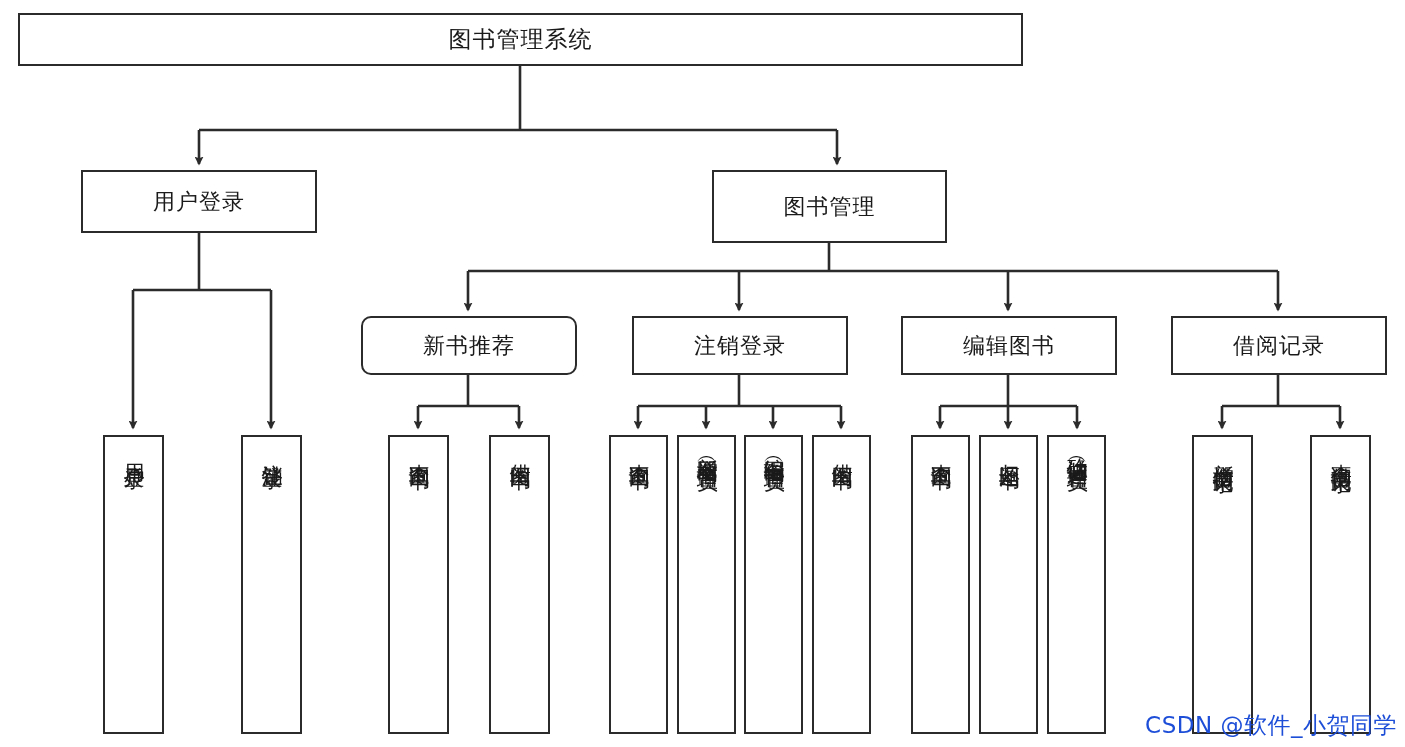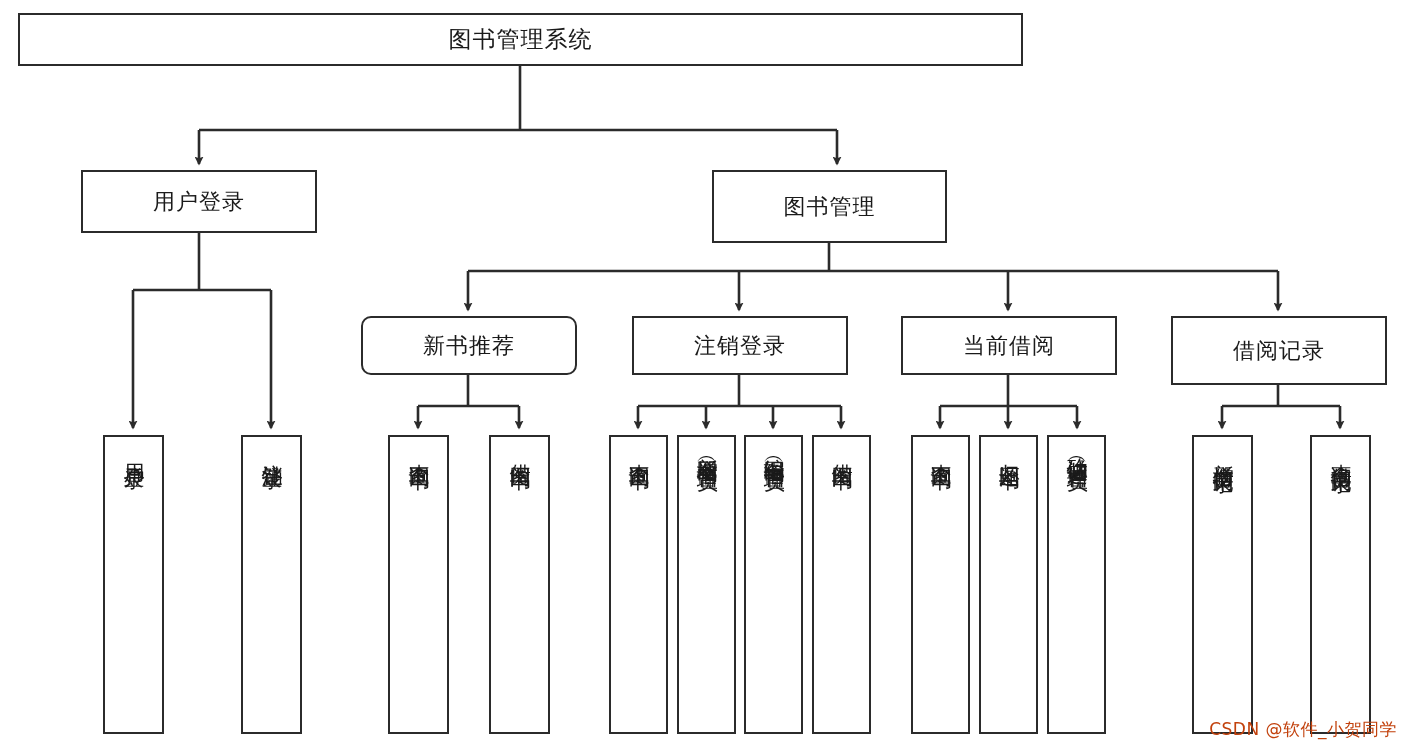--- a/index.html
+++ b/index.html
@@ -63,22 +63,22 @@
     justify-content: center;
     padding-top: 10px;
   }
   .node.leaf.tall-text {
     padding-top: 4px;
   }
   #watermark {
     position: absolute;
     right: 8px;
     bottom: 6px;
-    font-size: 17px;
-    color: #c2410c;
+    font-size: 23px;
+    color: #1d4ed8;
     letter-spacing: 0.5px;
     white-space: nowrap;
     z-index: 5;
     font-family: "DejaVu Sans", "Liberation Sans", sans-serif;
   }
 </style>
 </head>
 <body>
 
 <div id="diagram-canvas">
@@ -145,23 +145,23 @@
     <span class="node-label">图书管理</span>
   </div>
 
   <div class="node level3" style="left:361px; top:316px; width:216px; height:59px;border-radius:10px;">
     <span class="node-label">新书推荐</span>
   </div>
   <div class="node level3" style="left:632px; top:316px; width:216px; height:59px;">
     <span class="node-label">注销登录</span>
   </div>
   <div class="node level3" style="left:901px; top:316px; width:216px; height:59px;">
-    <span class="node-label">当前借阅</span>
-  </div>
-  <div class="node level3" style="left:1171px; top:316px; width:216px; height:69px;">
+    <span class="node-label">编辑图书</span>
+  </div>
+  <div class="node level3" style="left:1171px; top:316px; width:216px; height:59px;">
     <span class="node-label">借阅记录</span>
   </div>
 
   <div class="node leaf vertical" style="left:103px; top:435px; width:61px; height:299px;">
     <span class="node-label">用户登录</span>
   </div>
   <div class="node leaf vertical" style="left:241px; top:435px; width:61px; height:299px;">
     <span class="node-label">注销登录</span>
   </div>
 

